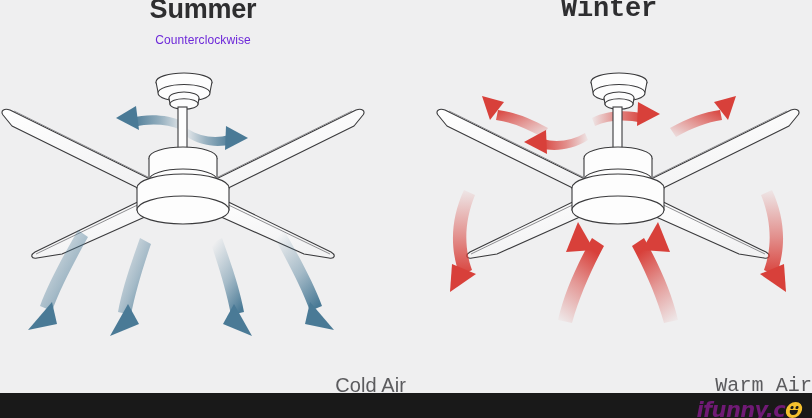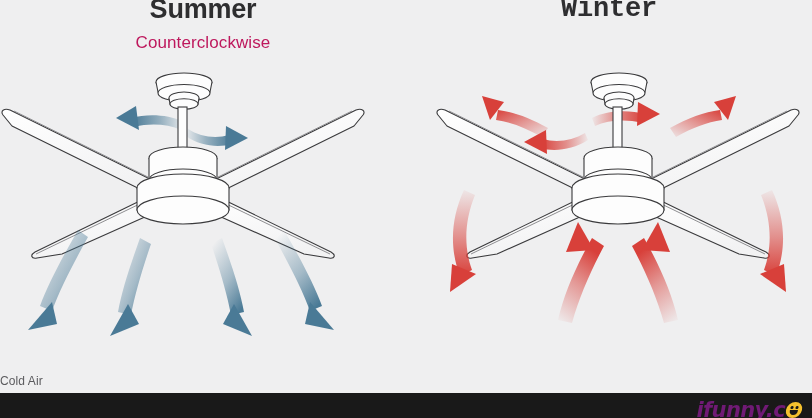--- a/index.html
+++ b/index.html
@@ -19,27 +19,27 @@
   .season-title{
     position:absolute;top:-8px;left:0;width:100%;
     text-align:center;
     font-size:27px;font-weight:700;color:#2e2e30;
     letter-spacing:-0.2px;
     line-height:34px;
   }
   .season-sub{
     position:absolute;top:33px;left:0;width:100%;
     text-align:center;
-    font-size:17px;font-weight:400;color:#be185d;
+    font-size:12px;font-weight:400;color:#6d28d9;
     letter-spacing:0.1px;
   }
   .air-label{
     position:absolute;top:374px;left:0;width:100%;
-    text-align:left;
-    font-size:12px;font-weight:400;color:#5b5b5e;
+    text-align:right;
+    font-size:20px;font-weight:400;color:#5b5b5e;
     letter-spacing:0.1px;
   }
 
   .fan-svg{position:absolute;top:70px;left:0;width:406px;height:300px;display:block;}
 
   
   #watermark-bar{
     position:absolute;left:0;top:393px;width:812px;height:25px;
     background:#191919;
   }
@@ -282,20 +282,21 @@
 
       <g>
         <path d="M186,168 C170,196 158,224 152,250 L166,253 C173,228 184,202 198,176 Z" fill="url(#redUp1)"></path>
         <path d="M172,152 L188,180 L160,182 Z" fill="#d8403a"></path>
 
         <path d="M238,168 C254,196 266,224 272,250 L258,253 C251,228 240,202 226,176 Z" fill="url(#redUp2)"></path>
         <path d="M252,152 L236,180 L264,182 Z" fill="#d8403a"></path>
       </g>
     </svg>
 
+    <div class="air-label">Warm Air</div>
   </div>
 
   <div id="watermark-bar"></div>
   <div id="ifunny-logo">
     <span>ifunny.c</span>
       <span class="smiley">
       <i class="e1"></i>
         <i class="e2"></i>
         <i class="m"></i>
     </span>

